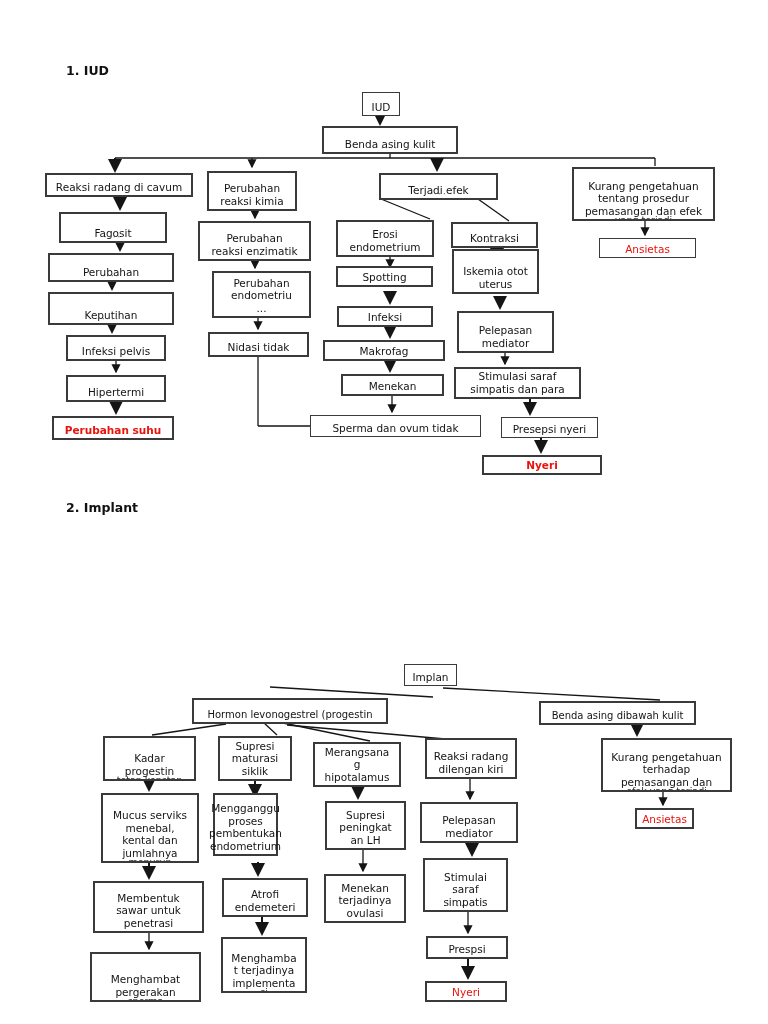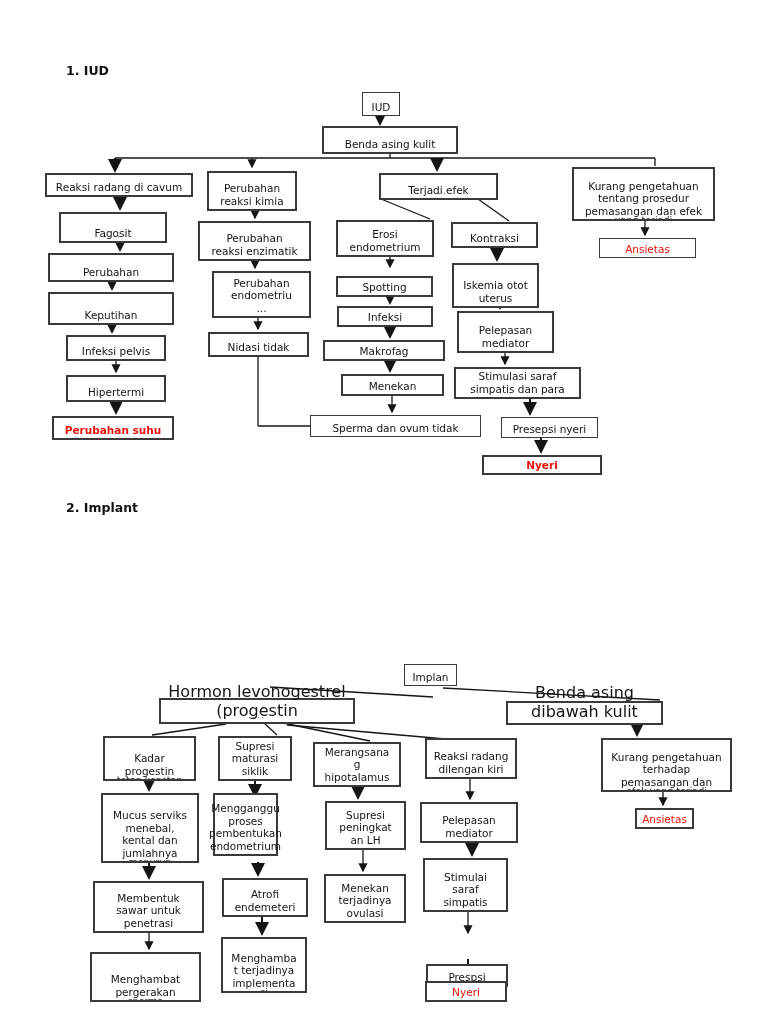--- a/index.html
+++ b/index.html
@@ -7,21 +7,21 @@
     position:relative;width:768px;height:1024px;margin:0 auto;background:#ffffff;
     font-family:"DejaVu Sans","Liberation Sans",sans-serif;color:#141414;overflow:hidden;padding-left:6px;
   }
   .heading{position:absolute;font-size:12.5px;font-weight:bold;color:#111;}
   .node{
     position:absolute;box-sizing:border-box;border:2px solid #3a3a3a;background:#fff;
     display:flex;align-items:flex-end;justify-content:center;text-align:center;
     font-size:10.5px;line-height:1.22;padding:1px 2px;z-index:2;
   }
   .node .lbl{white-space:pre-line;display:block;}
-  .fs10{font-size:16px;}
+  .fs10{font-size:10px;margin-left:33px;}
   .red{color:#e8130c;}
   .bold{font-weight:bold;}
   .thin{border-width:1px;}
   
   .clip{
     position:absolute;left:0;right:0;bottom:0;height:4px;overflow:hidden;
     font-size:9.5px;line-height:9.5px;color:#2a2a2a;text-align:center;white-space:nowrap;
   }
   
   .stub::after{
@@ -147,40 +147,40 @@
       <span class="lbl">Nidasi tidak</span>
     </div>
 
   <div class="node stub" style="left:379px;top:173px;width:119px;height:27px">
       <span class="lbl">Terjadi efek</span>
     </div>
   <div class="node" style="left:336px;top:220px;width:98px;height:37px">
       <span class="lbl">Erosi
 endometrium</span>
     </div>
-  <div class="node" style="left:336px;top:276px;width:97px;height:21px">
+  <div class="node" style="left:336px;top:266px;width:97px;height:21px">
       <span class="lbl">Spotting</span>
     </div>
   <div class="node" style="left:337px;top:306px;width:96px;height:21px">
       <span class="lbl">Infeksi</span>
     </div>
   <div class="node" style="left:323px;top:340px;width:122px;height:21px">
       <span class="lbl">Makrofag</span>
     </div>
   <div class="node" style="left:341px;top:374px;width:103px;height:22px">
       <span class="lbl">Menekan</span>
     </div>
   <div class="node thin" style="left:310px;top:415px;width:171px;height:22px">
       <span class="lbl">Sperma dan ovum tidak</span>
     </div>
 
   <div class="node stub" style="left:451px;top:222px;width:87px;height:26px">
       <span class="lbl">Kontraksi</span>
     </div>
-  <div class="node" style="left:452px;top:263px;width:87px;height:45px">
+  <div class="node" style="left:452px;top:249px;width:87px;height:45px">
       <span class="lbl">Iskemia otot
 uterus</span>
     </div>
   <div class="node stub" style="left:457px;top:311px;width:97px;height:42px">
       <span class="lbl">Pelepasan
 mediator</span>
     </div>
   <div class="node" style="left:454px;top:367px;width:127px;height:32px">
       <span class="lbl">Stimulasi saraf
 simpatis dan para</span>
@@ -279,21 +279,21 @@
     </div>
   <div class="node stub" style="left:420px;top:802px;width:98px;height:41px">
       <span class="lbl">Pelepasan
 mediator</span>
     </div>
   <div class="node stub" style="left:423px;top:858px;width:85px;height:54px">
       <span class="lbl">Stimulai
 saraf
 simpatis</span>
     </div>
-  <div class="node" style="left:426px;top:964px;width:82px;height:23px">
+  <div class="node" style="left:426px;top:936px;width:82px;height:23px">
       <span class="lbl">Prespsi</span>
     </div>
   <div class="node red" style="left:425px;top:981px;width:82px;height:21px">
       <span class="lbl">Nyeri</span>
     </div>
 
   <div class="node" style="left:601px;top:738px;width:131px;height:54px">
       <span class="lbl">Kurang pengetahuan
 terhadap
 pemasangan dan</span>

